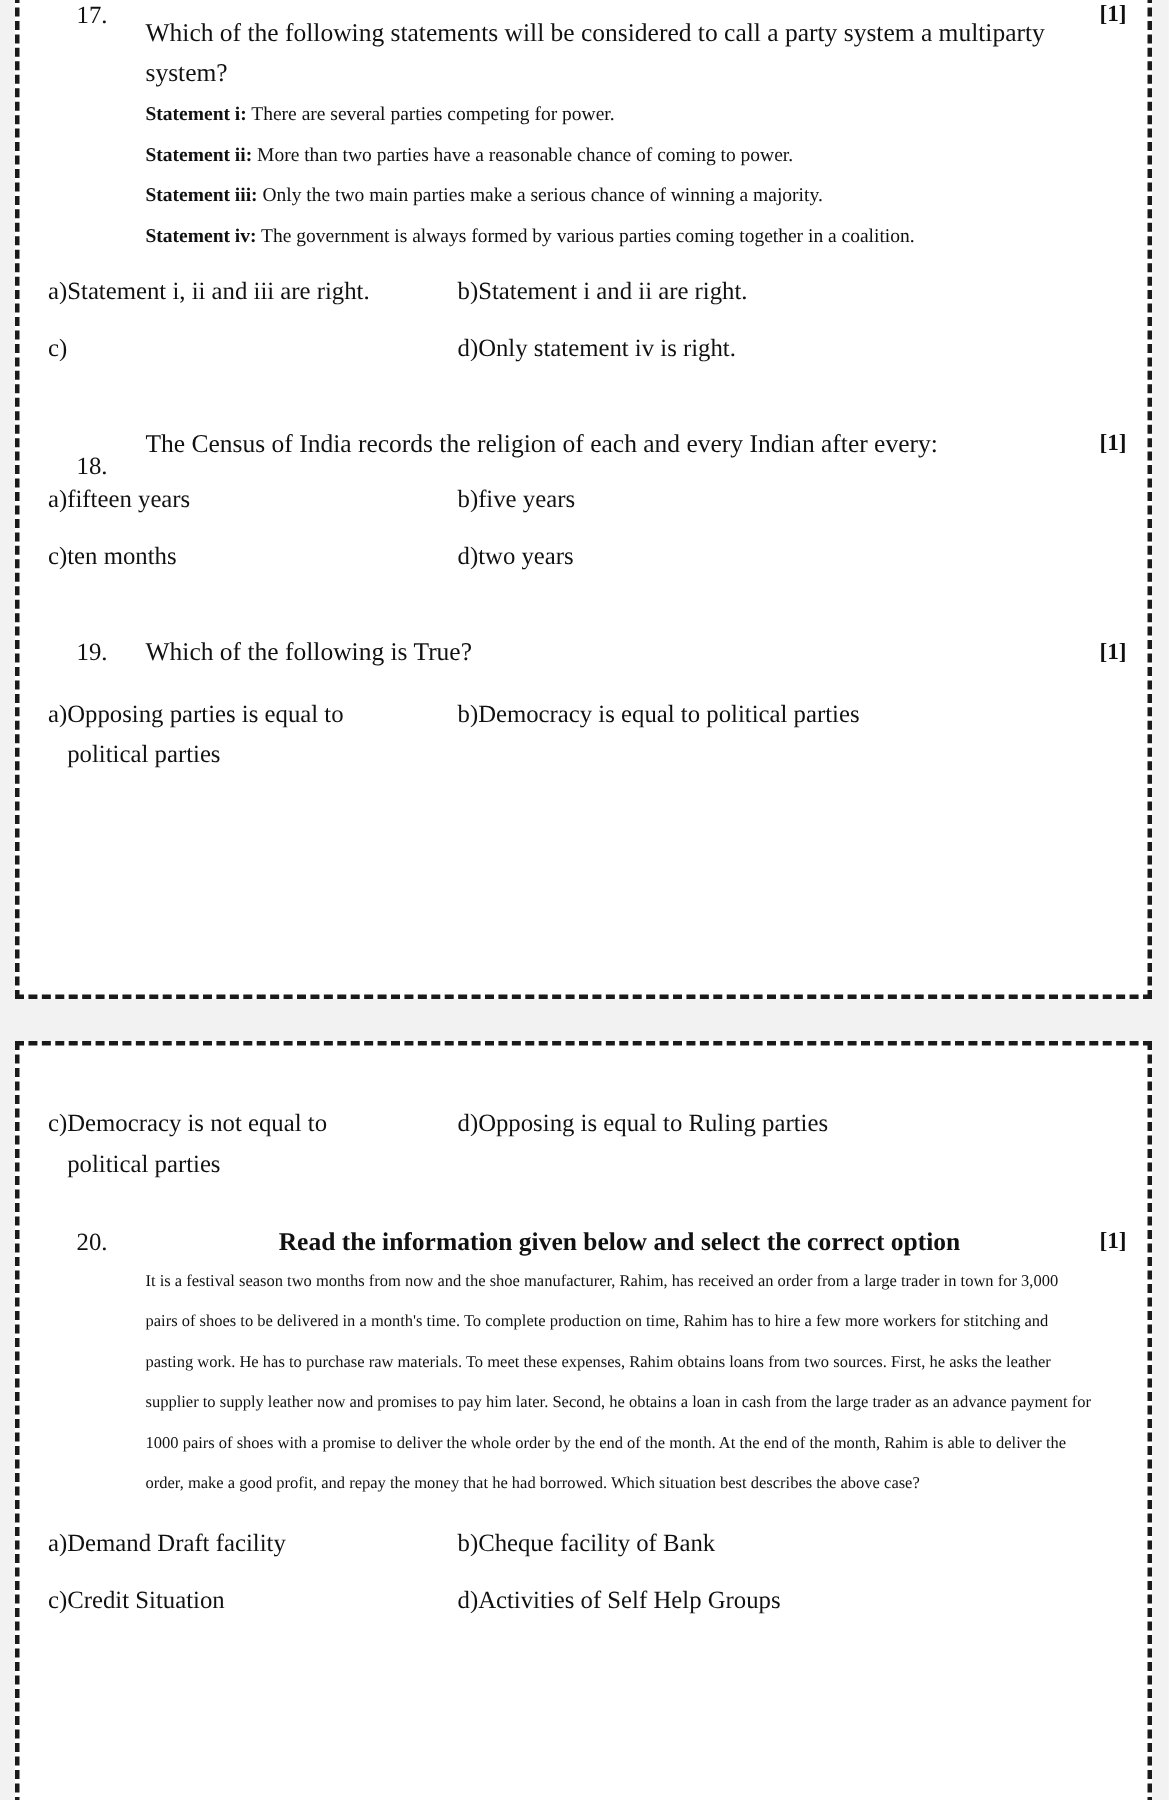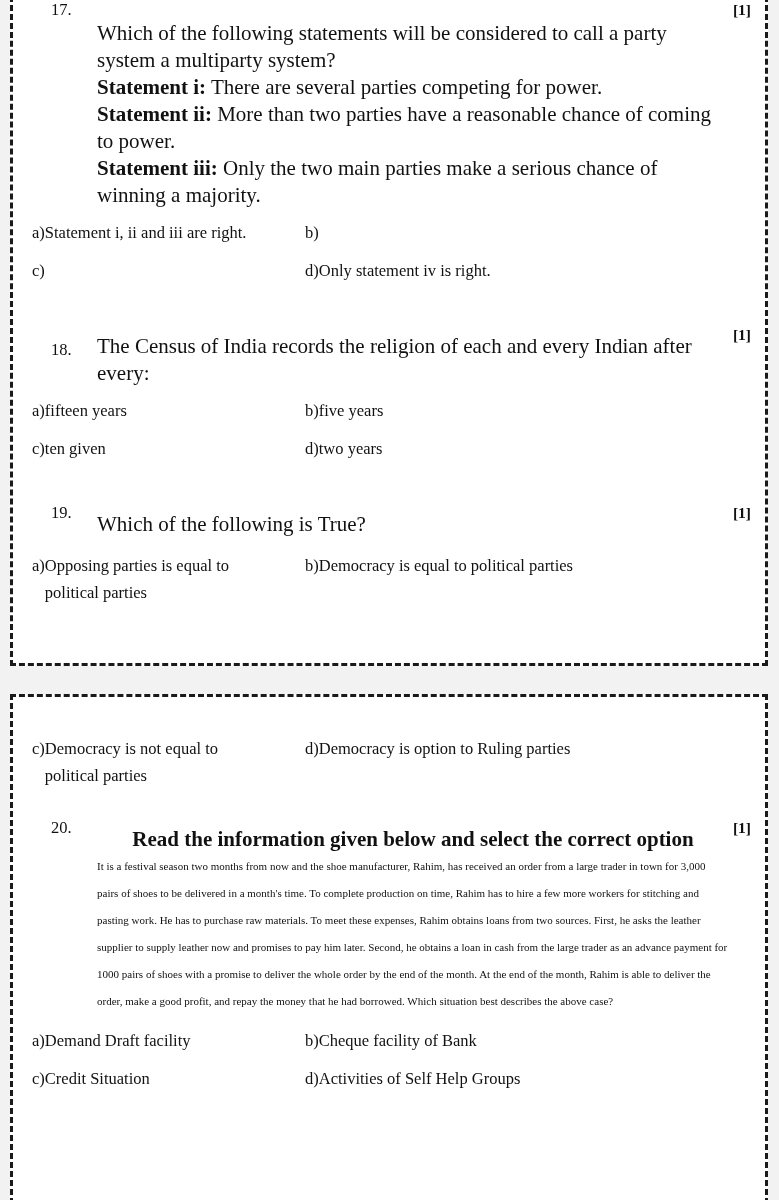--- a/index.html
+++ b/index.html
@@ -61,33 +61,32 @@
   .q-mark {
     position: absolute;
     right: 14px;
     top: 0;
     font-size: 15.5px;
     line-height: 27px;
     font-weight: bold;
     white-space: nowrap;
   }
   .q-body {
-    font-size: 21px;
-    line-height: 27px;
-    margin-top: 12px;
+    font-size: 17px;
+    line-height: 27px;
   }
   .q-body.bold {
     font-weight: bold;
     text-align: center;
   }
   .lead-in {
     font-weight: bold;
   }
   .stmt-line {
-    font-size: 21px;
+    font-size: 13px;
     line-height: 27px;
   }
   .passage {
     font-size: 11px;
     line-height: 27px;
     text-align: left;
   }
 
   
   .options {
@@ -132,29 +131,34 @@
         <span>There are several parties competing for power.</span>
       </div>
       <div class="stmt-line">
         <span class="lead-in">Statement ii:</span>
         <span>More than two parties have a reasonable chance of coming to power.</span>
       </div>
       <div class="stmt-line">
         <span class="lead-in">Statement iii:</span>
         <span>Only the two main parties make a serious chance of winning a majority.</span>
       </div>
+      <div class="stmt-line">
+        <span class="lead-in">Statement iv:</span>
+        <span>The government is always formed by various parties coming together in a coalition.</span>
+      </div>
     </div>
 
     <div class="options">
       <div class="opt">
         <span class="opt-label">a)</span>
         <span class="opt-text">Statement i, ii and iii are right.</span>
       </div>
       <div class="opt">
         <span class="opt-label">b)</span>
+        <span class="opt-text">Statement i and ii are right.</span>
       </div>
       <div class="opt">
         <span class="opt-label">c)</span>
       </div>
       <div class="opt">
         <span class="opt-label">d)</span>
         <span class="opt-text">Only statement iv is right.</span>
       </div>
     </div>
 
@@ -168,21 +172,21 @@
       <div class="opt">
         <span class="opt-label">a)</span>
         <span class="opt-text">fifteen years</span>
       </div>
       <div class="opt">
         <span class="opt-label">b)</span>
         <span class="opt-text">five years</span>
       </div>
       <div class="opt">
         <span class="opt-label">c)</span>
-        <span class="opt-text">ten given</span>
+        <span class="opt-text">ten months</span>
       </div>
       <div class="opt">
         <span class="opt-label">d)</span>
         <span class="opt-text">two years</span>
       </div>
     </div>
 
     <div class="q pad-top-26">
       <div class="q-num" style="top:26px">19.</div>
       <div class="q-mark" style="top:26px">[1]</div>
@@ -206,21 +210,21 @@
 <div class="sheet sheet-two">
   <div class="sheet-inner">
 
     <div class="options" style="margin-top:38px; grid-template-columns: 273px 1fr;">
       <div class="opt" style="padding-right:30px">
         <span class="opt-label">c)</span>
         <span class="opt-text">Democracy is not equal to political parties</span>
       </div>
       <div class="opt" style="padding-right:40px">
         <span class="opt-label">d)</span>
-        <span class="opt-text">Democracy is option to Ruling parties</span>
+        <span class="opt-text">Opposing is equal to Ruling parties</span>
       </div>
     </div>
 
     <div class="q" style="padding-top:14px;">
       <div class="q-num" style="top:14px">20.</div>
       <div class="q-mark" style="top:14px">[1]</div>
       <div class="q-body bold">Read the information given below and select the correct option</div>
       <div class="passage">It is a festival season two months from now and the shoe manufacturer, Rahim, has received an order from a large trader in town for 3,000 pairs of shoes to be delivered in a month's time. To complete production on time, Rahim has to hire a few more workers for stitching and pasting work. He has to purchase raw materials. To meet these expenses, Rahim obtains loans from two sources. First, he asks the leather supplier to supply leather now and promises to pay him later. Second, he obtains a loan in cash from the large trader as an advance payment for 1000 pairs of shoes with a promise to deliver the whole order by the end of the month. At the end of the month, Rahim is able to deliver the order, make a good profit, and repay the money that he had borrowed. Which situation best describes the above case?</div>
     </div>
 

